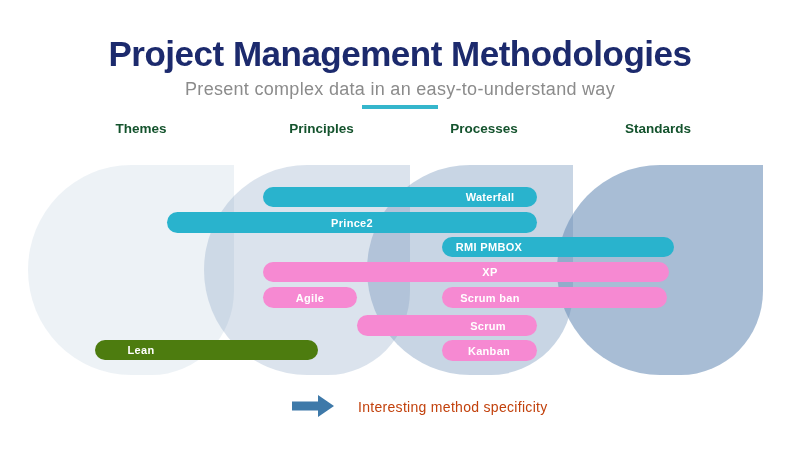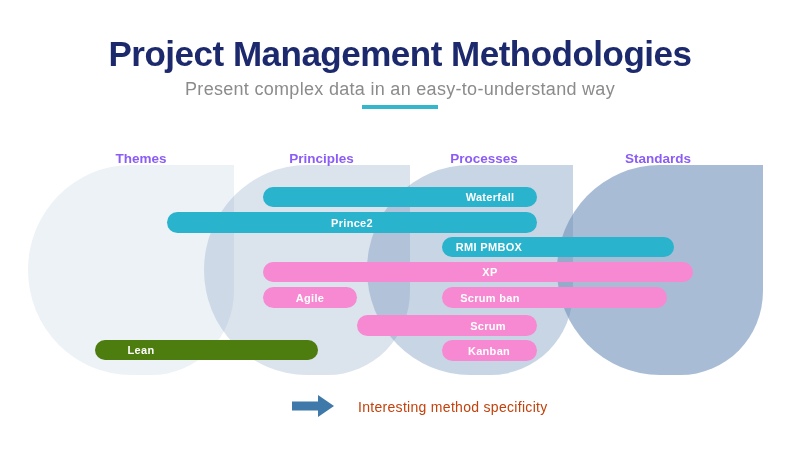--- a/index.html
+++ b/index.html
@@ -12,22 +12,22 @@
     font-size:35px;font-weight:bold;letter-spacing:-0.5px;color:#1C2A6D;
   }
   .subtitle{
     position:absolute;left:0;top:79px;width:800px;text-align:center;
     font-size:18px;color:#8B8B8B;letter-spacing:0.3px;
   }
   .divider{
     position:absolute;left:362px;top:105px;width:76px;height:4px;background:#35B6CC;
   }
   .col-label{
-    position:absolute;top:151px;transform:translateX(-50%);
-    font-size:13.5px;font-weight:bold;color:#8b5cf6;white-space:nowrap;
+    position:absolute;top:121px;transform:translateX(-50%);
+    font-size:13.5px;font-weight:bold;color:#14532d;white-space:nowrap;
   }
   .col-label:nth-child(1){left:141px;}
   .col-label:nth-child(2){left:312px;padding-left:19px;}
   .col-label:nth-child(3){left:484px;}
   .col-label:nth-child(4){left:658px;}
   .petal{
     position:absolute;top:165px;width:206px;height:210px;
     border-radius:50% 0 40% 50%;
   }
   .petal1{left:28px;background:rgba(110,145,185,0.12);}
@@ -71,21 +71,21 @@
   <div id="bars">
       <div class="bar" style="left: 263px; top: 187px; width: 274px; height: 20px; background: rgb(41, 179, 205);">
         <span style="left: 227px;">Waterfall</span>
       </div>
       <div class="bar" style="left: 167px; top: 212px; width: 370px; height: 21px; background: rgb(41, 179, 205);">
         <span style="left: 185px;">Prince2</span>
       </div>
       <div class="bar" style="left: 442px; top: 237px; width: 232px; height: 20px; background: rgb(41, 179, 205);">
         <span style="left: 47px;">RMI PMBOX</span>
       </div>
-      <div class="bar" style="left: 263px; top: 262px; width: 406px; height: 20px; background: rgb(246, 137, 210); padding-left: 24px;">
+      <div class="bar" style="left: 263px; top: 262px; width: 406px; height: 20px; background: rgb(246, 137, 210);">
         <span style="left: 227px;">XP</span>
       </div>
       <div class="bar" style="left: 263px; top: 287px; width: 94px; height: 21px; background: rgb(246, 137, 210);">
         <span style="left: 47px;">Agile</span>
       </div>
       <div class="bar" style="left: 442px; top: 287px; width: 225px; height: 21px; background: rgb(246, 137, 210);">
         <span style="left: 48px;">Scrum ban</span>
       </div>
       <div class="bar" style="left: 357px; top: 315px; width: 180px; height: 21px; background: rgb(246, 137, 210);">
         <span style="left: 131px;">Scrum</span>

